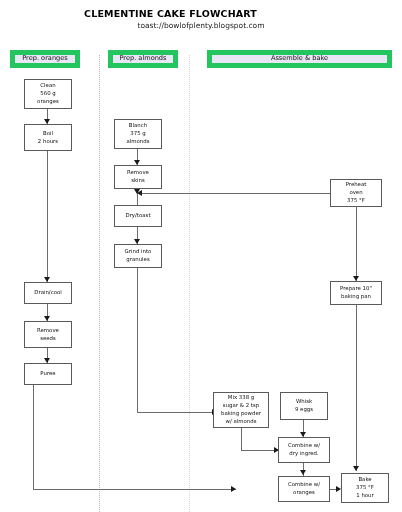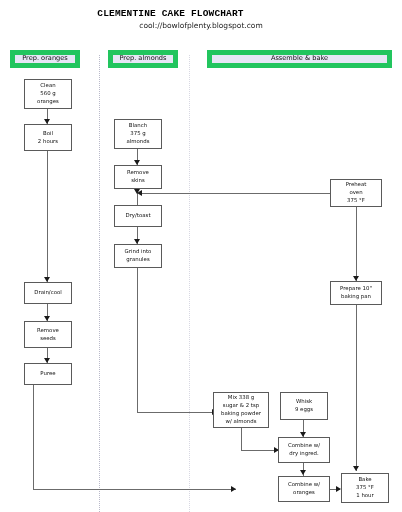--- a/index.html
+++ b/index.html
@@ -18,21 +18,20 @@
   
   #title {
     position: absolute;
     left: 0; top: 8px;
     width: 341px;
     text-align: center;
     font-size: 9.5px;
     font-weight: bold;
     letter-spacing: 0.15px;
     color: #000000;
-    font-family: Liberation Mono, monospace;
   }
   #subtitle {
     position: absolute;
     left: 0; top: 21px;
     width: 402px;
     text-align: center;
     font-size: 7.5px;
     color: #222222;
   }
   
@@ -100,21 +99,21 @@
     border-bottom: 3.2px solid transparent;
     border-right: 5px solid #1a1a1a;
   }
 </style>
 </head>
 <body>
 
 <div id="page">
 
   <div id="title">CLEMENTINE CAKE FLOWCHART</div>
-  <div id="subtitle">cool://bowlofplenty.blogspot.com</div>
+  <div id="subtitle">toast://bowlofplenty.blogspot.com</div>
 
   <div class="lane-divider" style="left:99px; top:55px; height:457px;"></div>
   <div class="lane-divider faint" style="left:189px; top:55px; height:457px;"></div>
 
   <div class="lane-head" style="left:10px; top:50px; width:70px; height:18px;">
     <span>Prep. oranges</span>
   </div>
   <div class="lane-head" style="left:207px; top:50px; width:185px; height:18px;">
     <span>Assemble &amp; bake</span>
   </div>

